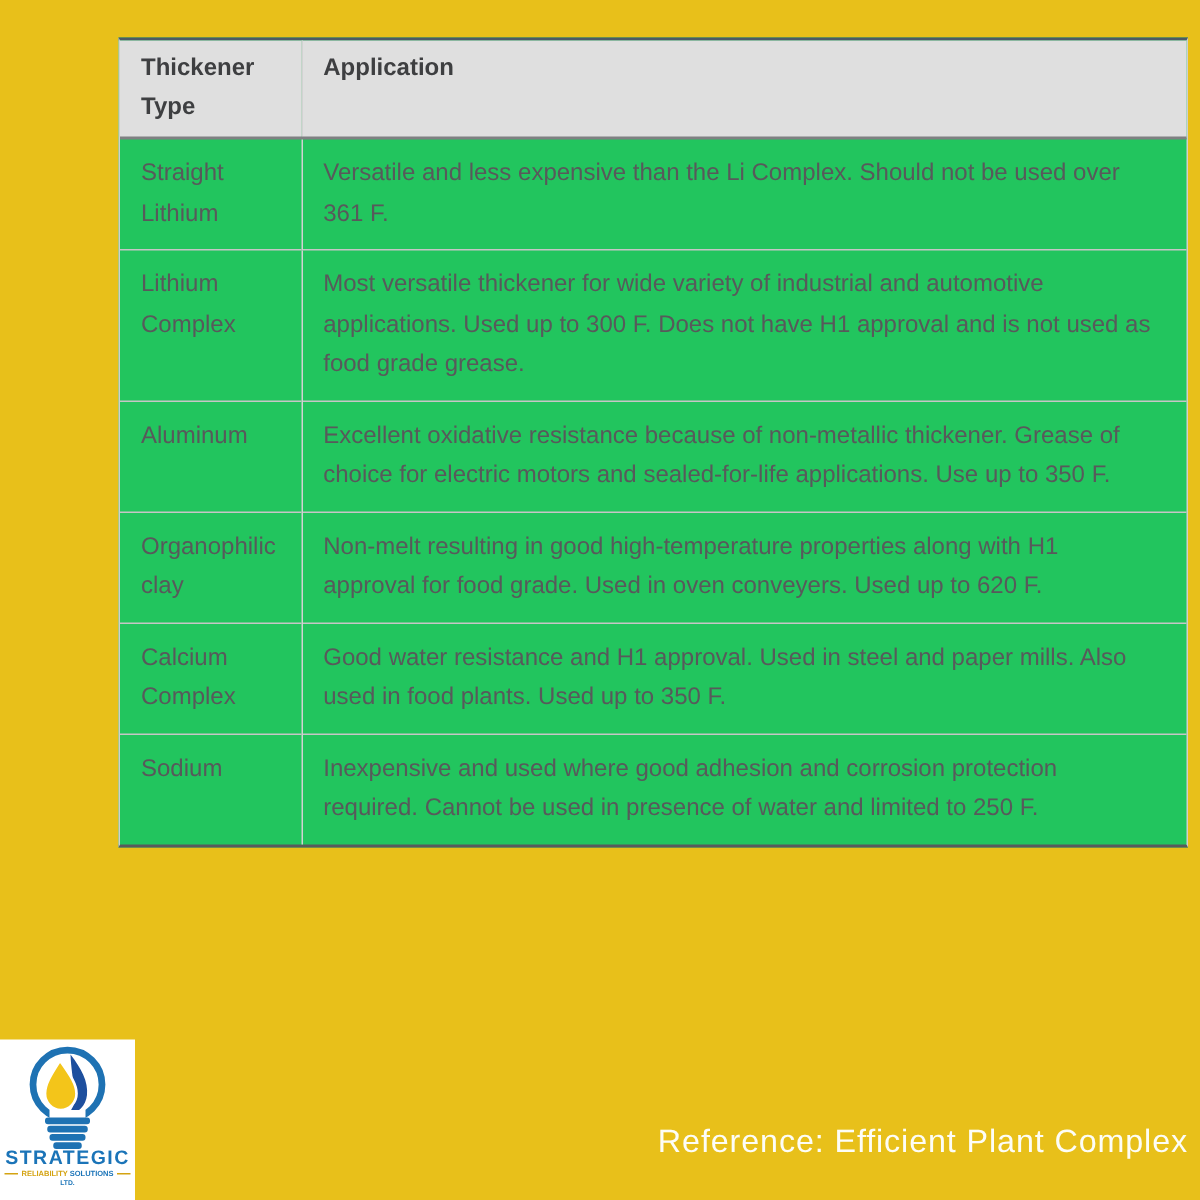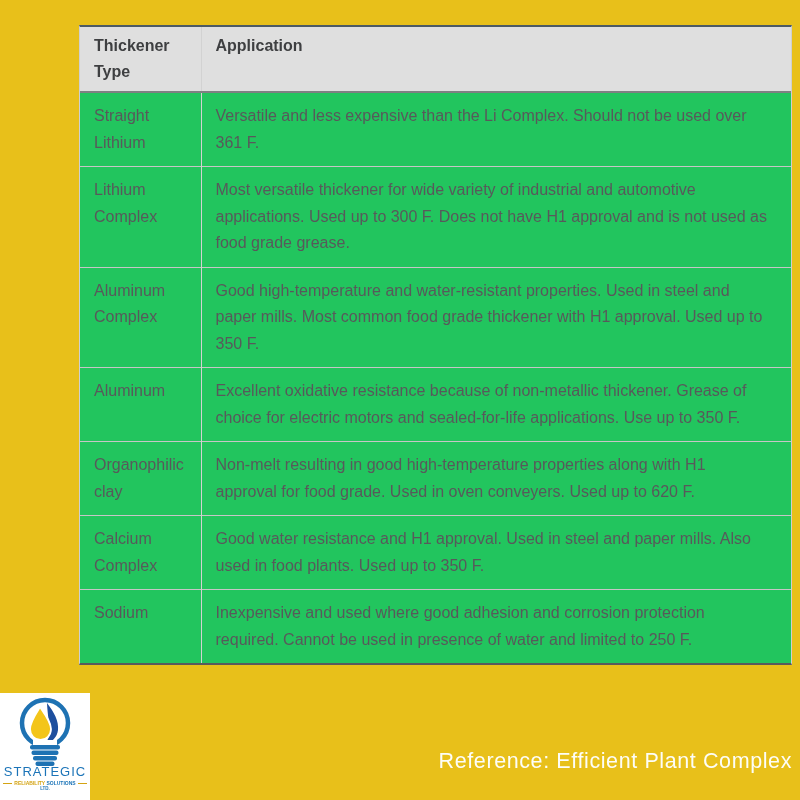--- a/index.html
+++ b/index.html
@@ -59,21 +59,21 @@
     position: absolute;
     left: 0; top: 693px;
     width: 90px; height: 107px;
     background: #ffffff;
     text-align: center;
     z-index: 5;
   }
   .logo-box svg { display: block; margin: 2px auto 0 auto; }
   .logo-name {
     font-size: 13px;
-    font-weight: normal;
+    font-weight: bold;
     letter-spacing: 1px;
     color: #1b74b8;
     line-height: 13px;
     margin-top: -2px;
     white-space: nowrap;
   }
   .logo-sub {
     font-size: 5px;
     font-weight: bold;
     line-height: 6px;
@@ -125,24 +125,20 @@
     <tbody id="table-body">
         <tr>
           <td>Straight Lithium</td>
           <td class="app">Versatile and less expensive than the Li Complex. Should not be used over 361 F.</td>
         </tr>
         <tr>
           <td>Lithium Complex</td>
           <td class="app">Most versatile thickener for wide variety of industrial and automotive applications. Used up to 300 F. Does not have H1 approval and is not used as food grade grease.</td>
         </tr>
         <tr>
-          <td>Aluminum Complex</td>
-          <td class="app">Good high-temperature and water-resistant properties. Used in steel and paper mills. Most common food grade thickener with H1 approval. Used up to 350 F.</td>
-        </tr>
-        <tr>
           <td>Aluminum</td>
           <td class="app">Excellent oxidative resistance because of non-metallic thickener. Grease of choice for electric motors and sealed-for-life applications. Use up to 350 F.</td>
         </tr>
         <tr>
           <td>Organophilic clay</td>
           <td class="app">Non-melt resulting in good high-temperature properties along with H1 approval for food grade. Used in oven conveyers. Used up to 620 F.</td>
         </tr>
         <tr>
           <td>Calcium Complex</td>
           <td class="app">Good water resistance and H1 approval. Used in steel and paper mills. Also used in food plants. Used up to 350 F.</td>

